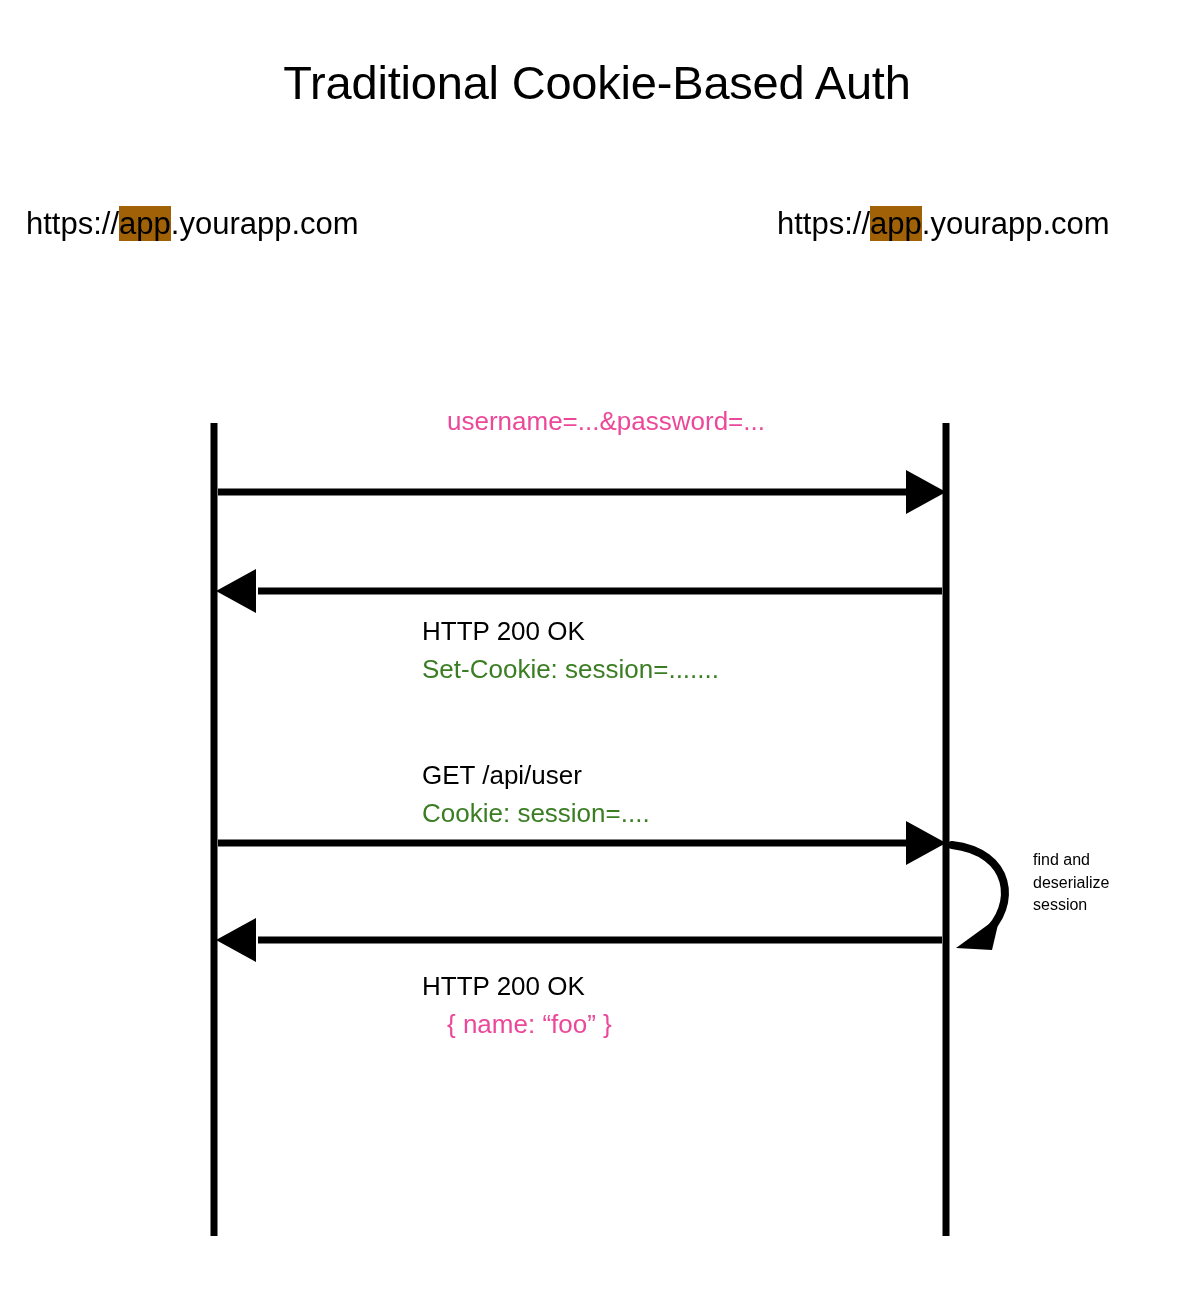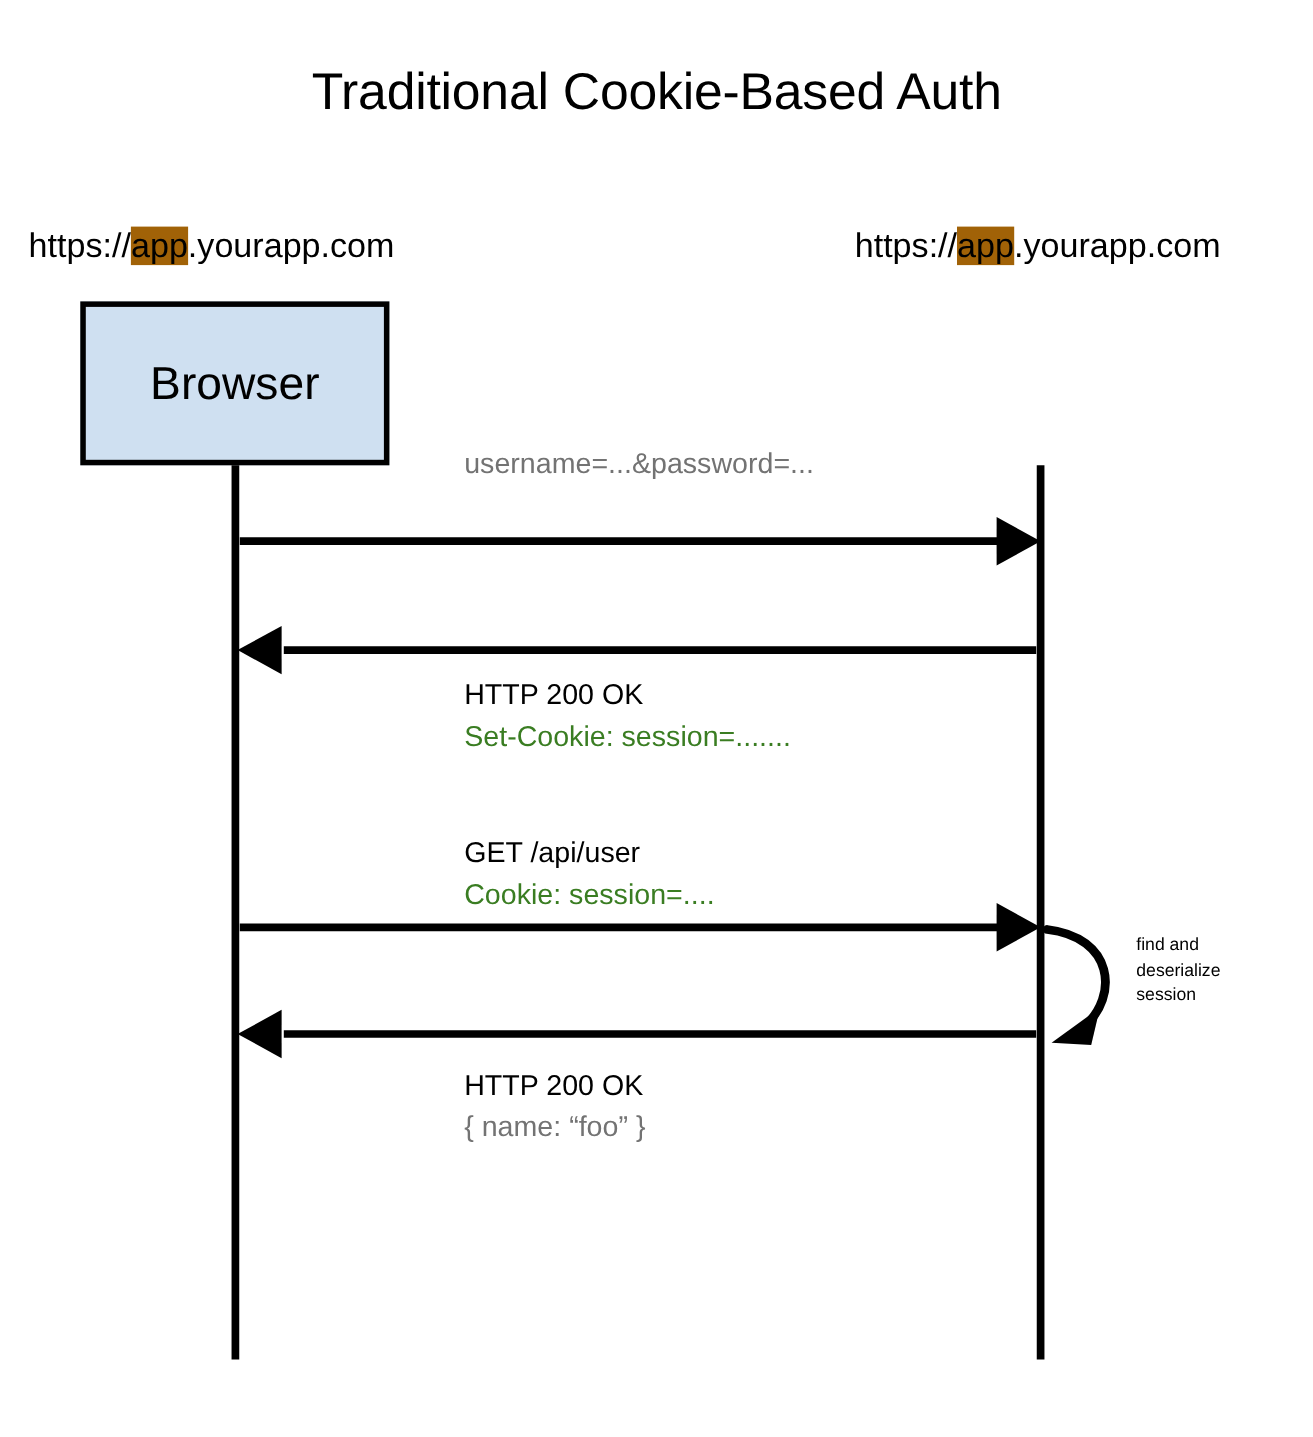--- a/index.html
+++ b/index.html
@@ -90,21 +90,21 @@
   }
 
   
   .message-label {
     position: absolute;
     font-size: 26px;
     line-height: 1.45;
     white-space: nowrap;
   }
   .message-label .line-primary   { color: #000000; display: block; }
-  .message-label .line-secondary { color: #737373; display: block; }
+  .message-label .line-secondary { color: #ec4899; display: block; margin-left: 25px; }
   .message-label .line-cookie    { color: #3a7d22; display: block; }
 
   #label-msg-1 { left: 422px; top: 403px; }
   #label-msg-2 { left: 422px; top: 613px; }
   #label-msg-3 { left: 422px; top: 757px; }
   #label-msg-4 { left: 422px; top: 968px; }
 
   
   #label-selfloop-note {
     position: absolute;
@@ -124,23 +124,20 @@
   <div class="diagram-title">Traditional Cookie-Based Auth</div>
 
   <div class="url-caption left">
     <span>https://</span><span class="url-host-highlight">app</span><span>.yourapp.com</span>
   </div>
 
   <div class="url-caption right">
     <span>https://</span><span class="url-host-highlight">app</span><span>.yourapp.com</span>
   </div>
 
-  <div class="participant-box" id="participant-browser">
-    <span class="participant-label">Browser</span>
-  </div>
 
 
   <svg id="wire-layer" viewBox="0 0 1194 1306" width="1194" height="1306">
 
     <line x1="214" y1="423" x2="214" y2="1236" stroke="#000000" stroke-width="7"></line>
     <line x1="946" y1="423" x2="946" y2="1236" stroke="#000000" stroke-width="7"></line>
 
     <g>
       <line x1="218" y1="492" x2="924" y2="492" stroke="#000000" stroke-width="7"></line>
       <polygon points="946,492 906,470 906,514" fill="#000000"></polygon>

